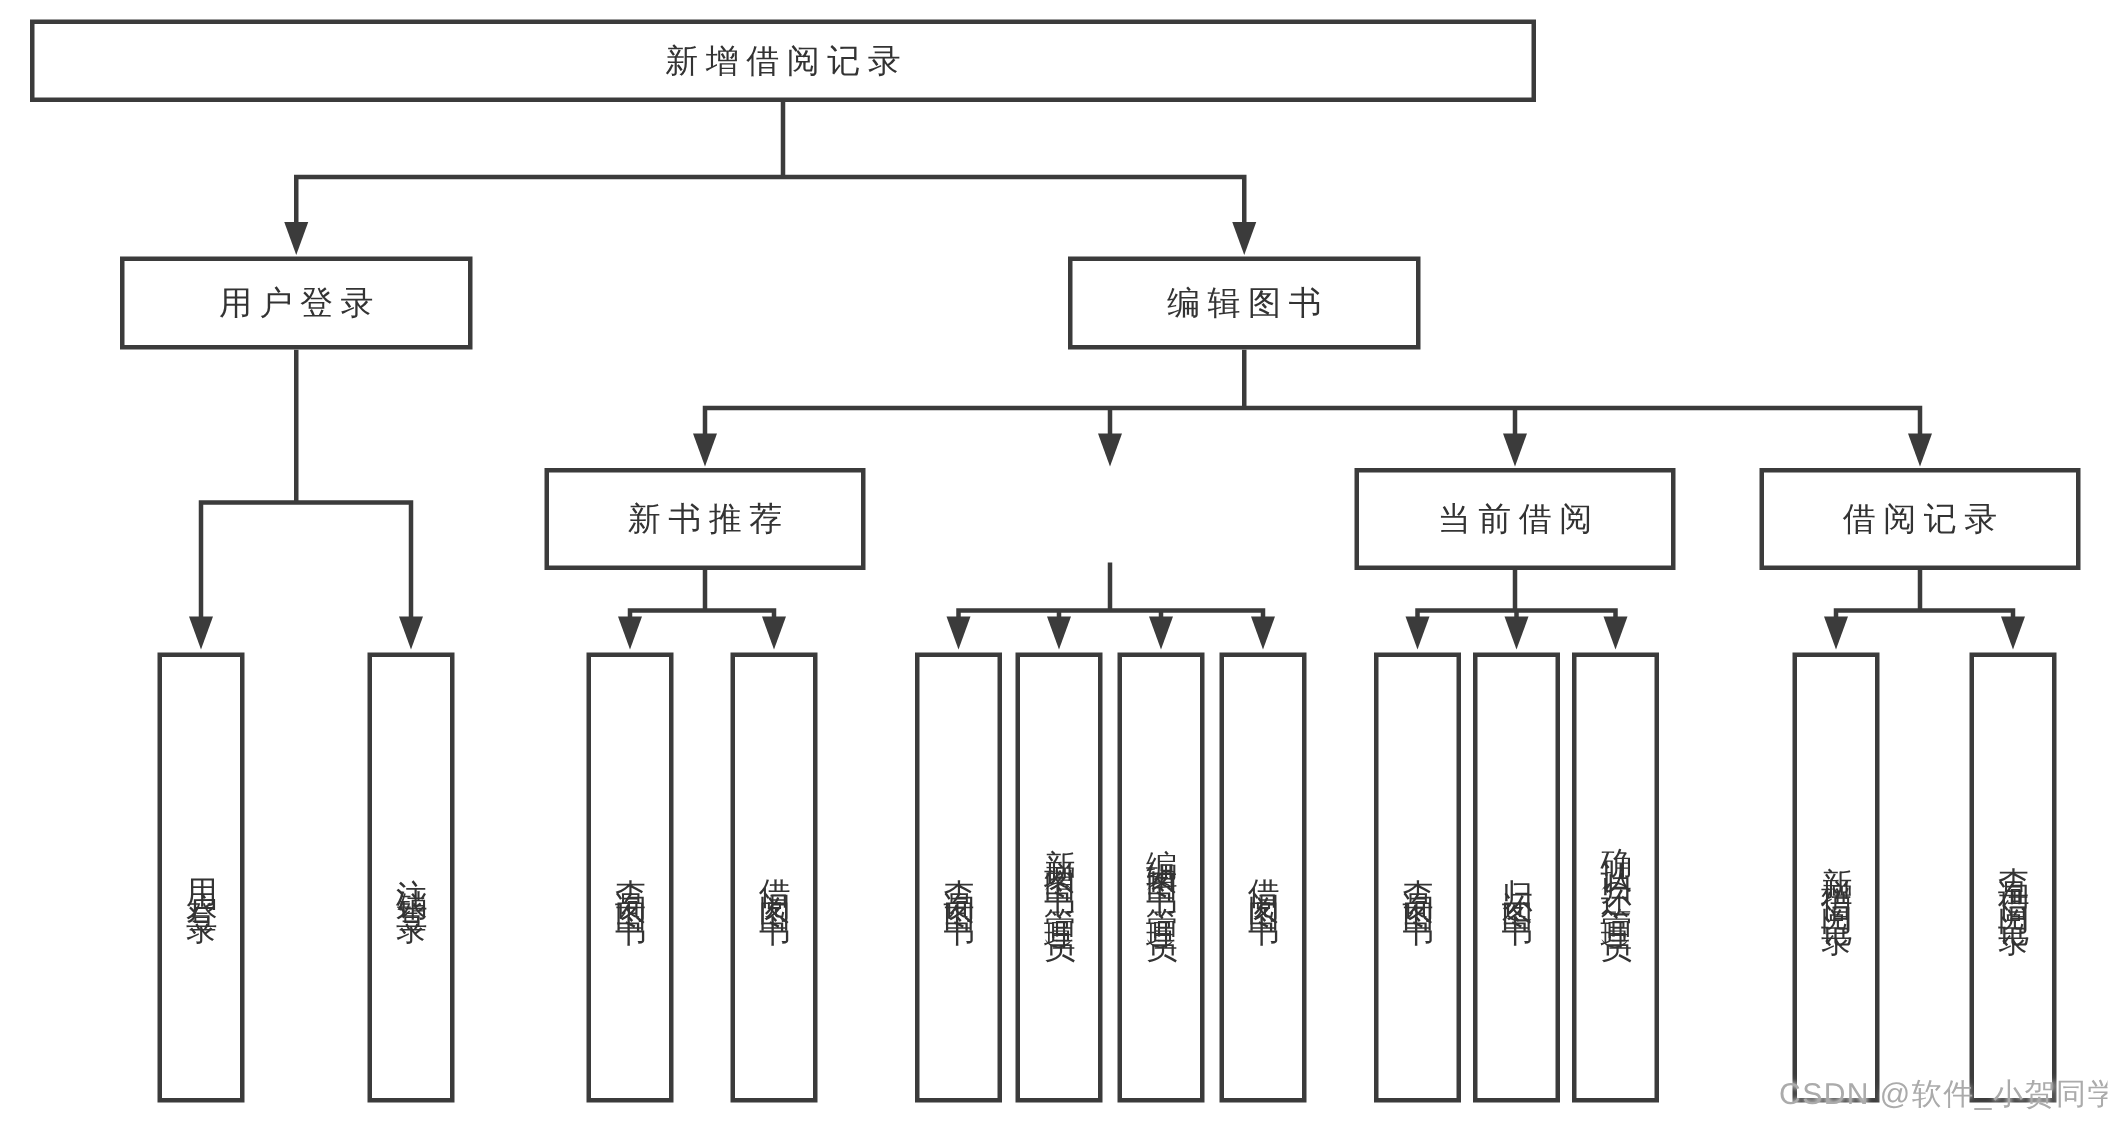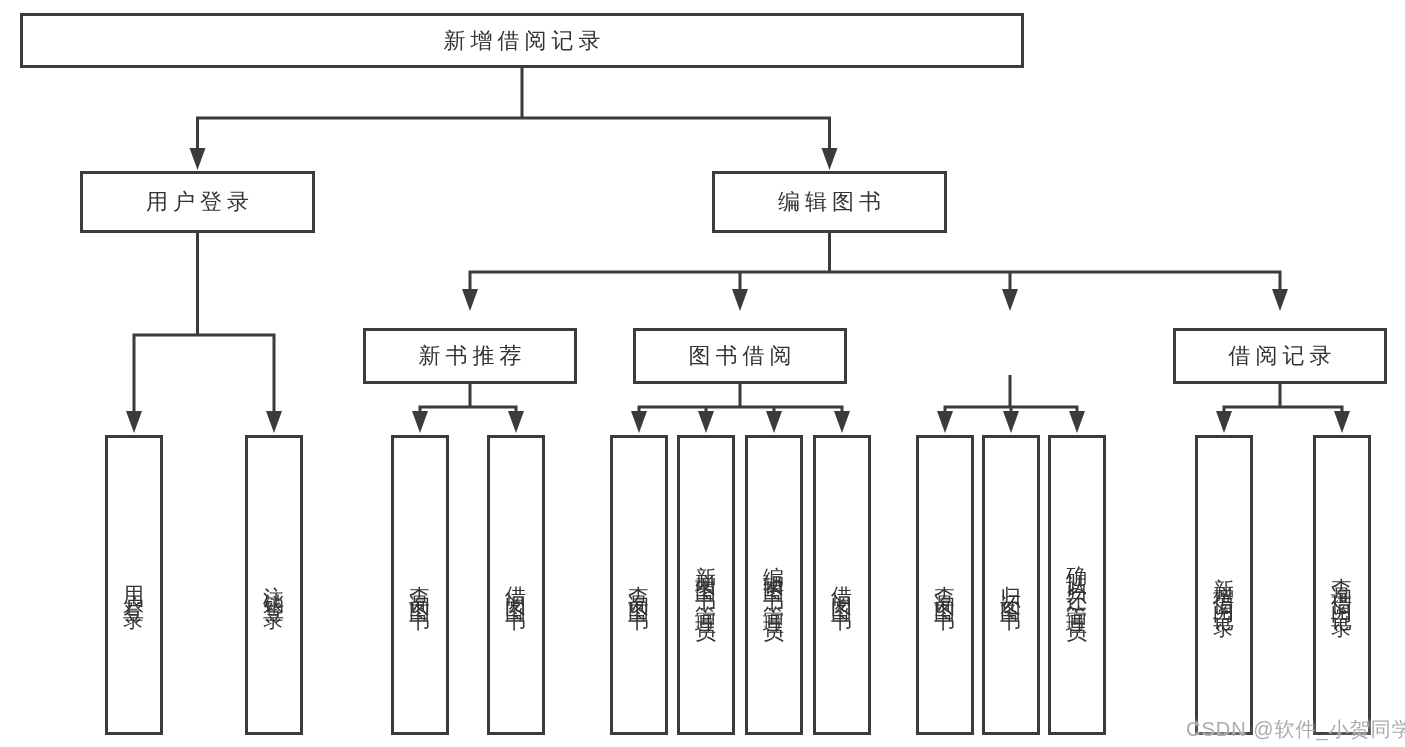--- a/index.html
+++ b/index.html
@@ -16,21 +16,21 @@
     position: absolute; z-index: 2;
     background: #ffffff;
     border: 3px solid #3b3b3b;
     display: flex; align-items: center; justify-content: center;
     text-align: center;
     color: #333333;
   }
   .h-node { font-size: 22px; letter-spacing: 5px; padding-left: 5px; }
   .root-node  { left: 20px;  top: 13px;  width: 1004px; height: 55px; }
   .l2-node    { top: 171px; width: 235px; height: 62px; }
-  .l3-node    { top: 328px; width: 214px; height: 56px; }
+  .l3-node    { top: 312px; width: 214px; height: 68px; }
   .v-node {
     top: 435px; width: 58px; height: 300px;
     writing-mode: vertical-rl; text-orientation: mixed;
     font-size: 21px; letter-spacing: 8px; line-height: 1;
     font-size: 21px;
   }
   .watermark {
     position: absolute; z-index: 3;
     left: 1186px; top: 716px;
     font-size: 20px; letter-spacing: 1px;
@@ -76,21 +76,21 @@
       <polygon points="1334,411 1350,411 1342,433"></polygon>
     </g>
   </svg>
 
   <div class="node h-node root-node">新增借阅记录</div>
 
   <div class="node h-node l2-node" style="left:80px;">用户登录</div>
   <div class="node h-node l2-node" style="left:712px;">编辑图书</div>
 
   <div class="node h-node l3-node" style="left:363px;">新书推荐</div>
-  <div class="node h-node l3-node" style="left:633px;">图书借阅</div>
+  <div class="node h-node l3-node" style="left:903px;">当前借阅</div>
   <div class="node h-node l3-node" style="left:1173px;">借阅记录</div>
 
   <div class="node v-node" style="left:105px;">用户登录</div>
   <div class="node v-node" style="left:245px;">注销登录</div>
 
   <div class="node v-node" style="left:391px;">查询图书</div>
   <div class="node v-node" style="left:487px;">借阅图书</div>
 
   <div class="node v-node" style="left:610px;">查询图书</div>
   <div class="node v-node" style="left:677px;">新增图书（管理员）</div>

